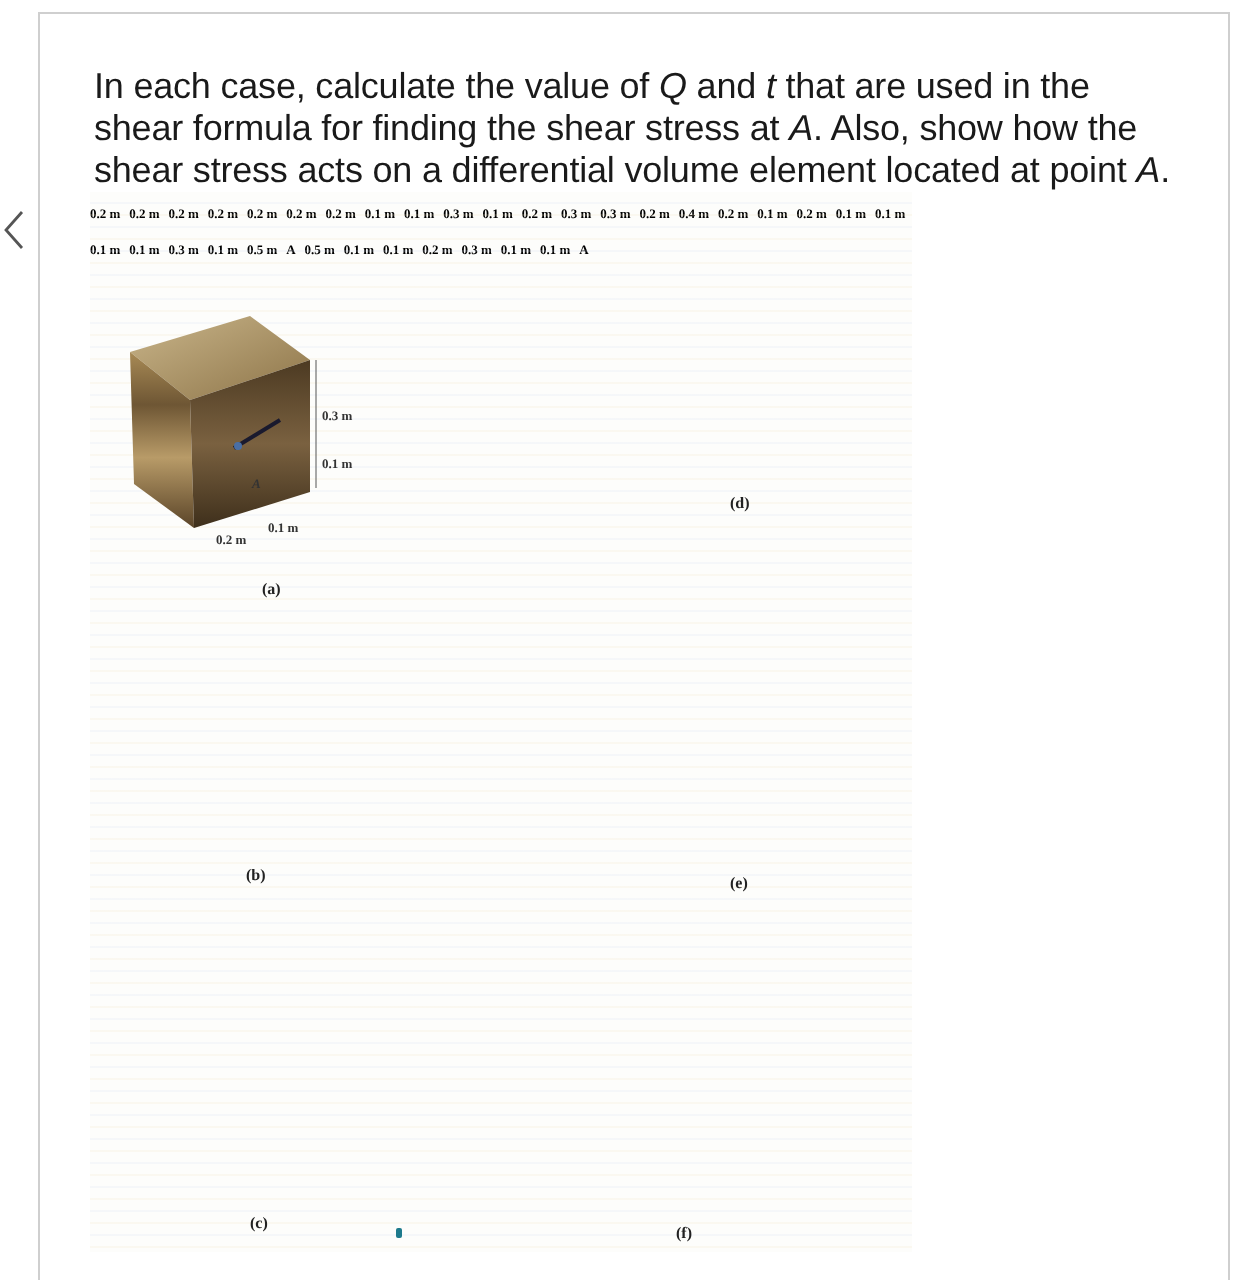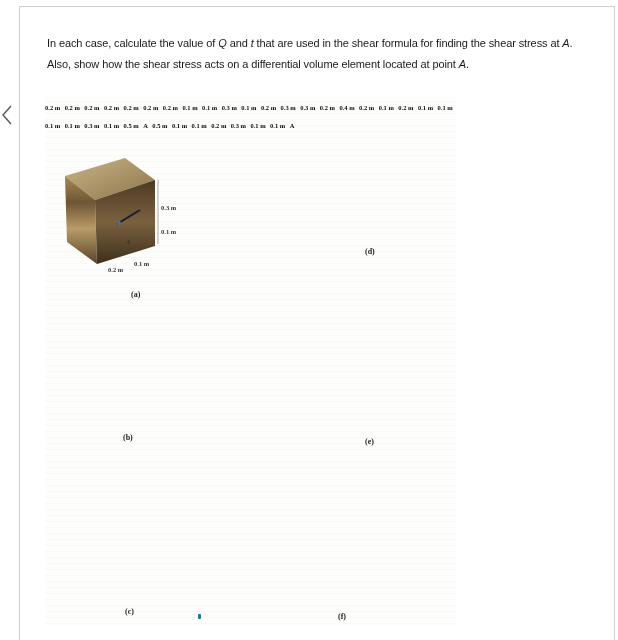--- a/index.html
+++ b/index.html
@@ -1,19 +1,19 @@
 <!DOCTYPE html>
 <html><head>
   <meta charset="utf-8">
   <style>
     html, body { margin: 0; padding: 0; background: #ffffff; }
     body { width: 618px; height: 640px; position: relative; overflow: hidden; font-family: "Liberation Sans", sans-serif; }
     .back-chevron { position: absolute; left: 0; top: 104px; width: 14px; height: 22px; }
     .card { position: absolute; left: 19px; top: 6px; width: 596px; height: 660px; border: 1px solid #cfcfcf; border-bottom: none; background: #fff; box-sizing: border-box; }
-    .question { position: absolute; left: 27px; top: 26px; width: 545px; font-size: 11px; line-height: 21px; color: #1a1a1a; letter-spacing: -0.1px; }
+    .question { position: absolute; left: 27px; top: 26px; width: 545px; font-size: 18px; line-height: 21px; color: #1a1a1a; letter-spacing: -0.1px; }
     .question i { font-style: italic; }
     .figure { position: absolute; left: 25px; top: 89px; width: 411px; height: 530px; background: #fdfdfb; overflow: hidden; }
     .stripes { position: absolute; inset: 0; background:
       repeating-linear-gradient(180deg, rgba(255,255,255,0) 0px, rgba(255,255,255,0) 5px, rgba(210,220,240,0.18) 5px, rgba(210,220,240,0.18) 6px, rgba(255,255,255,0) 6px, rgba(255,255,255,0) 11px, rgba(240,225,190,0.18) 11px, rgba(240,225,190,0.18) 12px); }
     .fig-label { position: absolute; font-family: "Liberation Serif", serif; font-weight: bold; font-size: 8px; color: #222; }
     .dim { font-family: "Liberation Serif", serif; font-size: 6.5px; font-weight: bold; fill: #333; }
     .blue-dot { position: absolute; width: 3px; height: 5px; background: #1d7a8c; border-radius: 1px; }
   </style>
 </head>
 <body>

